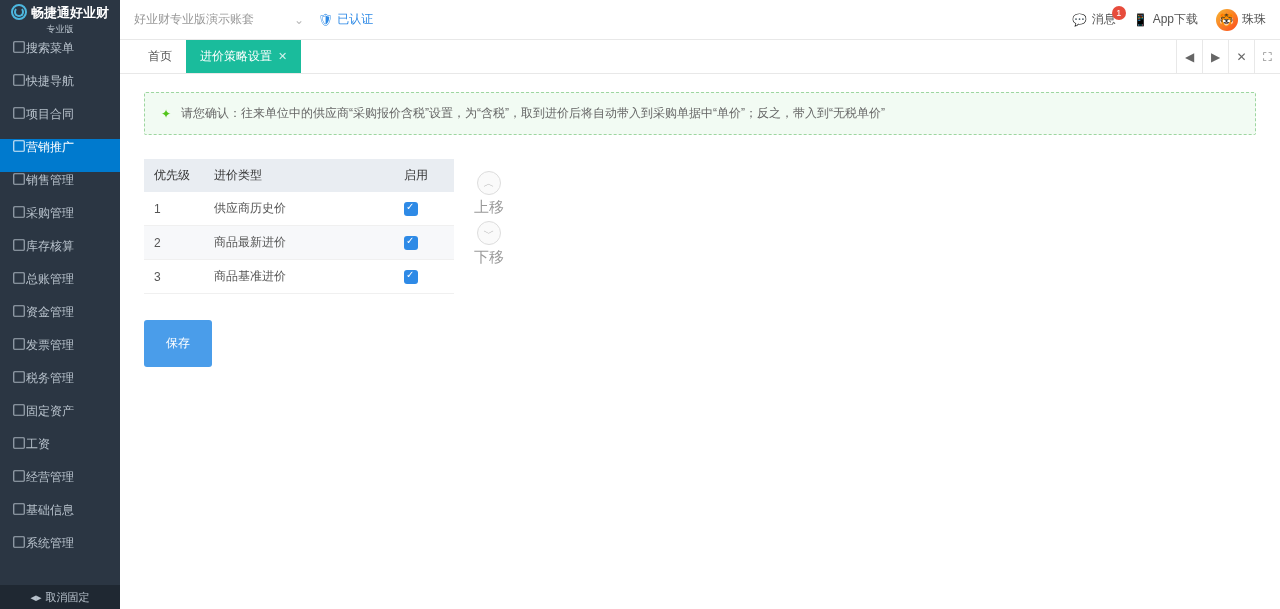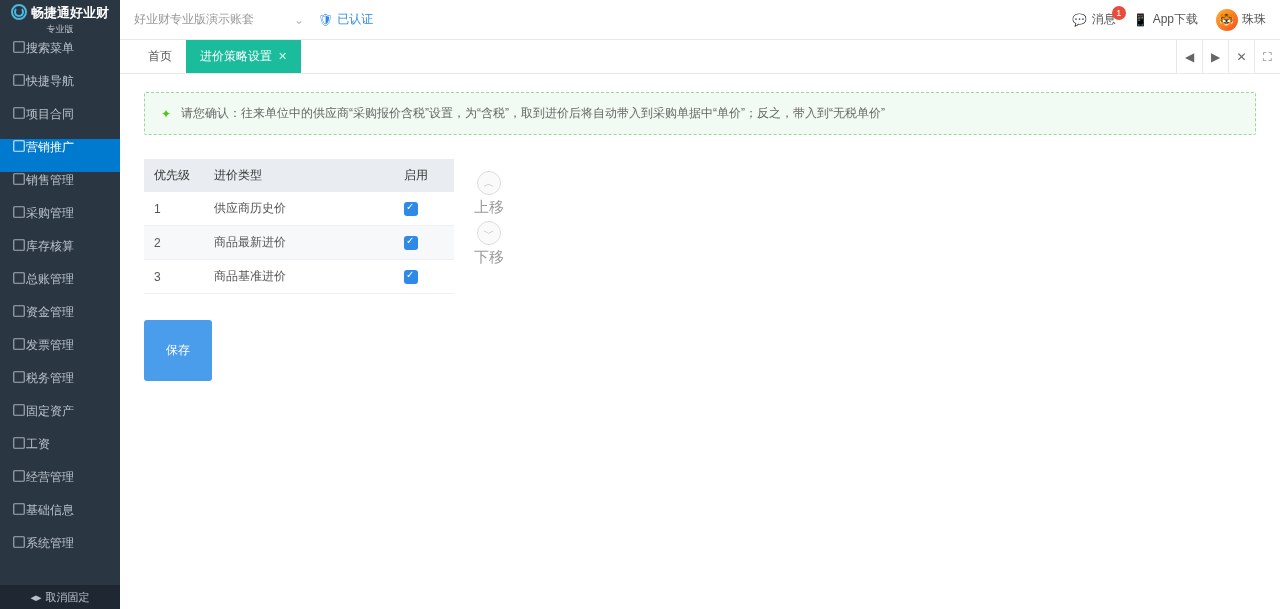--- a/index.html
+++ b/index.html
@@ -57,21 +57,21 @@
 td { padding: 8px 10px; font-size: 12px; color: #555; border-bottom: 1px solid #f0f0f0; }
 tr:nth-child(even) td { background: #f7f8fa; }
 .chk { appearance: none; width: 14px; height: 14px; background: #2e8ae6; border-radius: 3px; position: relative; display: inline-block; vertical-align: middle; cursor: pointer; }
 .chk::after { content: "✓"; color: #fff; font-size: 10px; position: absolute; left: 2px; top: -1px; }
 
 .move-btns { display: flex; flex-direction: column; gap: 4px; padding-top: 12px; }
 .move-group { display: flex; flex-direction: column; align-items: center; gap: 3px; }
 .move-btn { width: 24px; height: 24px; border-radius: 50%; border: 1px solid #ddd; background: #fafafa; display: flex; align-items: center; justify-content: center; cursor: pointer; color: #bbb; font-size: 11px; }
 .move-label { font-size: 15px; color: #999; }
 
-.save-btn { margin-top: 26px; background: #4a9dea; color: #fff; border: none; padding: 22px 22px; font-size: 12px; border-radius: 3px; cursor: pointer; }
+.save-btn { margin-top: 26px; background: #4a9dea; color: #fff; border: none; padding: 15px 22px; font-size: 12px; border-radius: 3px; cursor: pointer; }
 </style>
 </head>
 <body>
 
 <div class="app">
   <aside class="sidebar">
     <div class="logo">
       <div class="logo-main">
         <span class="logo-icon"></span>
         <span class="logo-text">畅捷通好业财</span>

